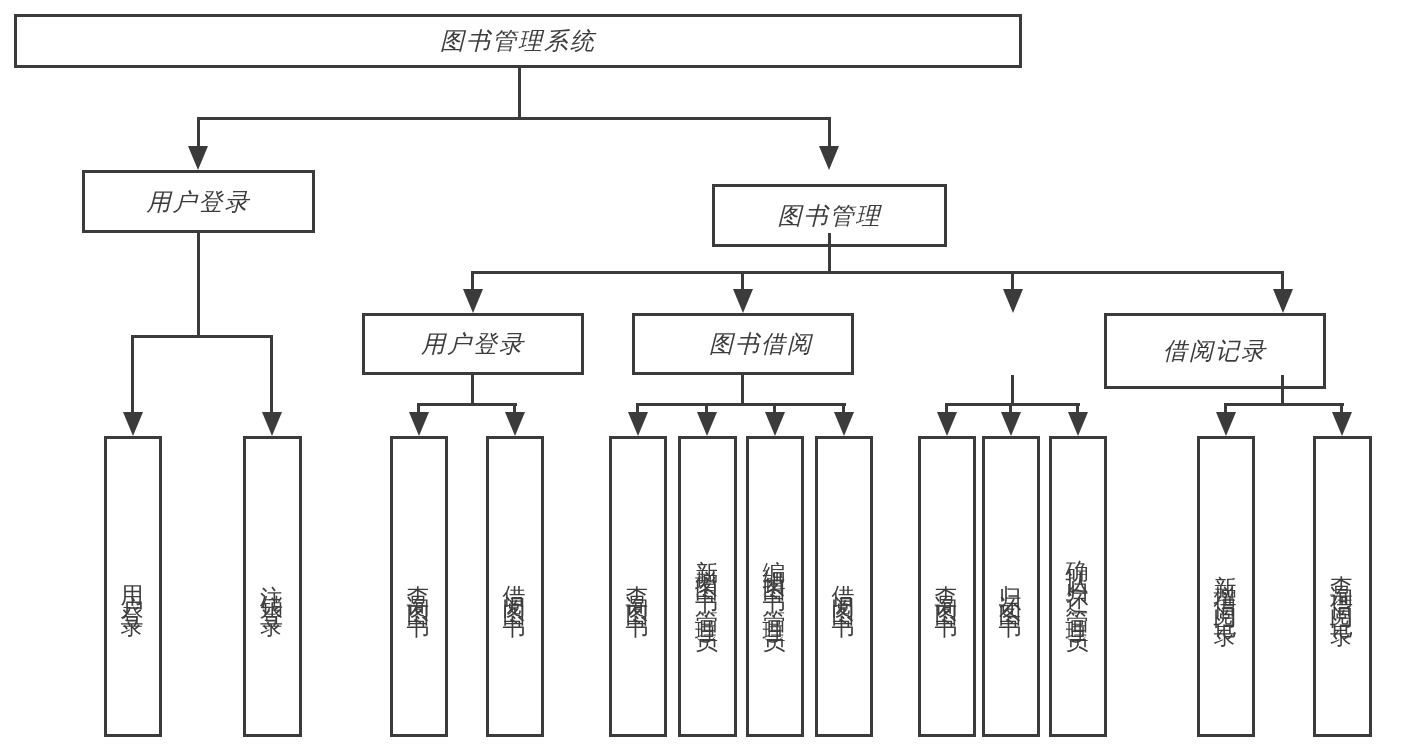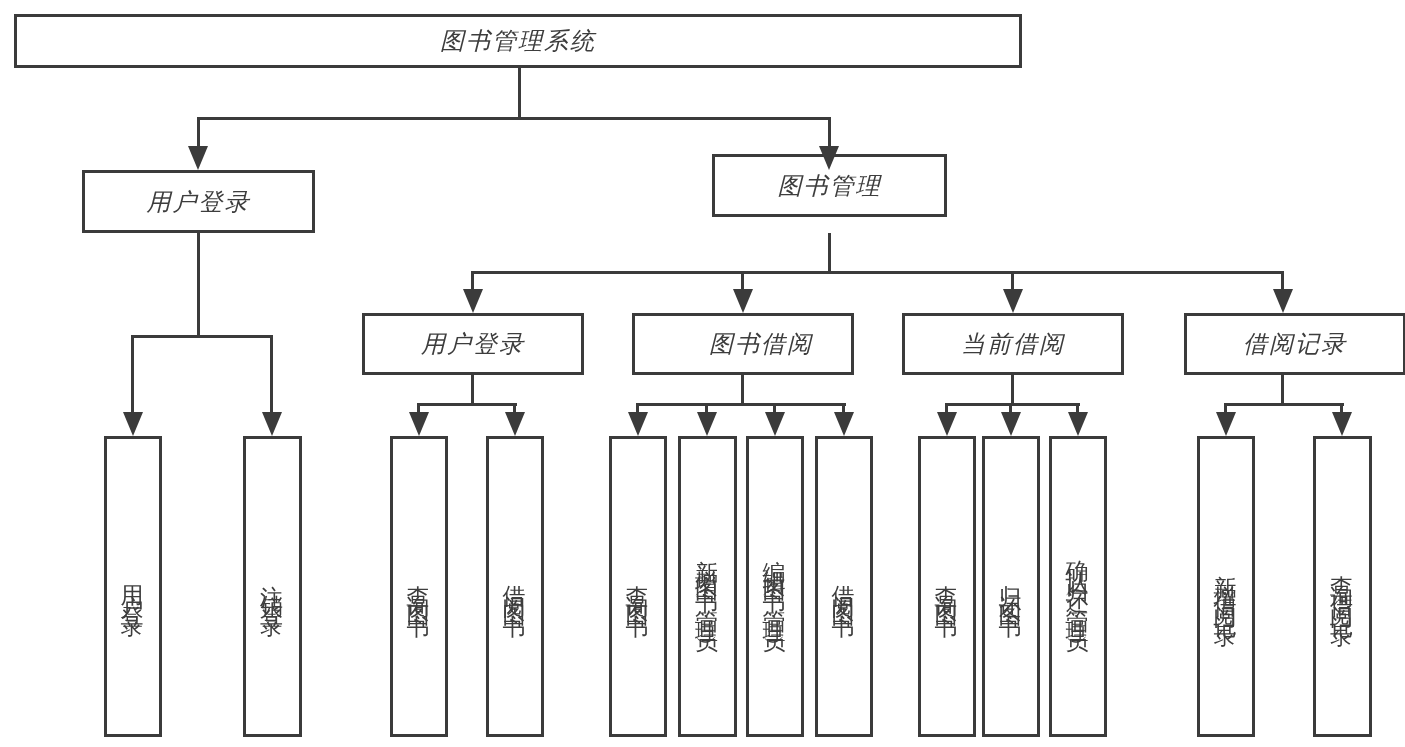--- a/index.html
+++ b/index.html
@@ -69,34 +69,31 @@
 
 <div id="canvas">
 
   <div class="box" style="left:14px; top:14px; width:1008px; height:54px;">
     <span class="hlabel">图书管理系统</span>
   </div>
 
   <div class="box" style="left:82px; top:170px; width:233px; height:63px;">
     <span class="hlabel">用户登录</span>
   </div>
-  <div class="box" style="left:712px; top:154px; width:235px; height:63px;">
+  <div class="box" style="left:712px; top:184px; width:235px; height:63px;">
     <span class="hlabel">图书管理</span>
   </div>
 
   <div class="box" style="left:362px; top:313px; width:222px; height:62px;">
     <span class="hlabel">用户登录</span>
   </div>
   <div class="box" style="left:632px; top:313px; width:222px; height:62px;padding-left:36px;">
     <span class="hlabel">图书借阅</span>
   </div>
-  <div class="box" style="left:902px; top:313px; width:222px; height:62px;">
-    <span class="hlabel">当前借阅</span>
-  </div>
-  <div class="box" style="left:1184px; top:313px; width:222px; height:62px;">
+  <div class="box" style="left:1104px; top:313px; width:222px; height:76px;">
     <span class="hlabel">借阅记录</span>
   </div>
 
   <div class="box leaf" style="left:104px; top:436px; width:58px; height:301px;">
     <span class="vtext">用户登录</span>
   </div>
   <div class="box leaf" style="left:243px; top:436px; width:59px; height:301px;">
     <span class="vtext">注销登录</span>
   </div>
 

